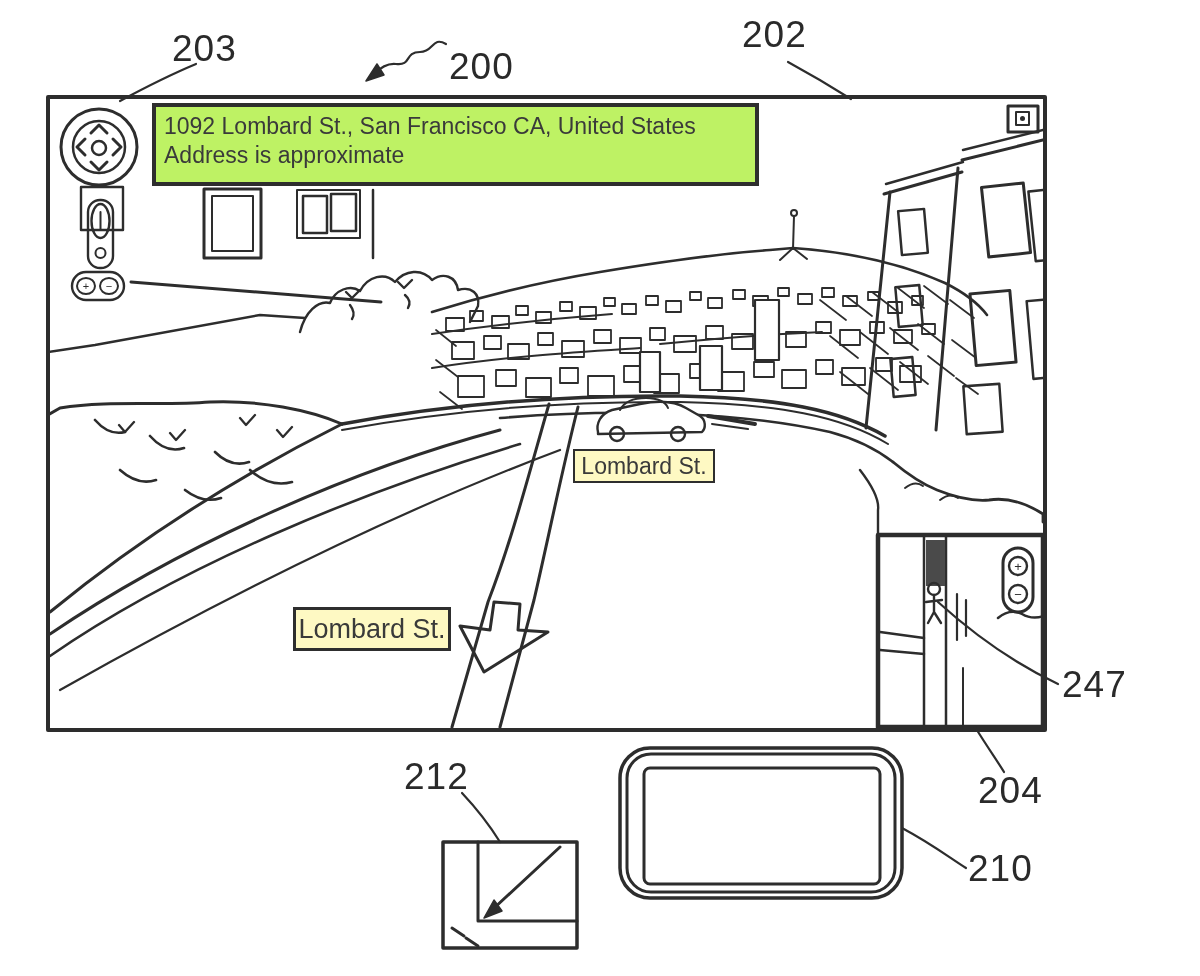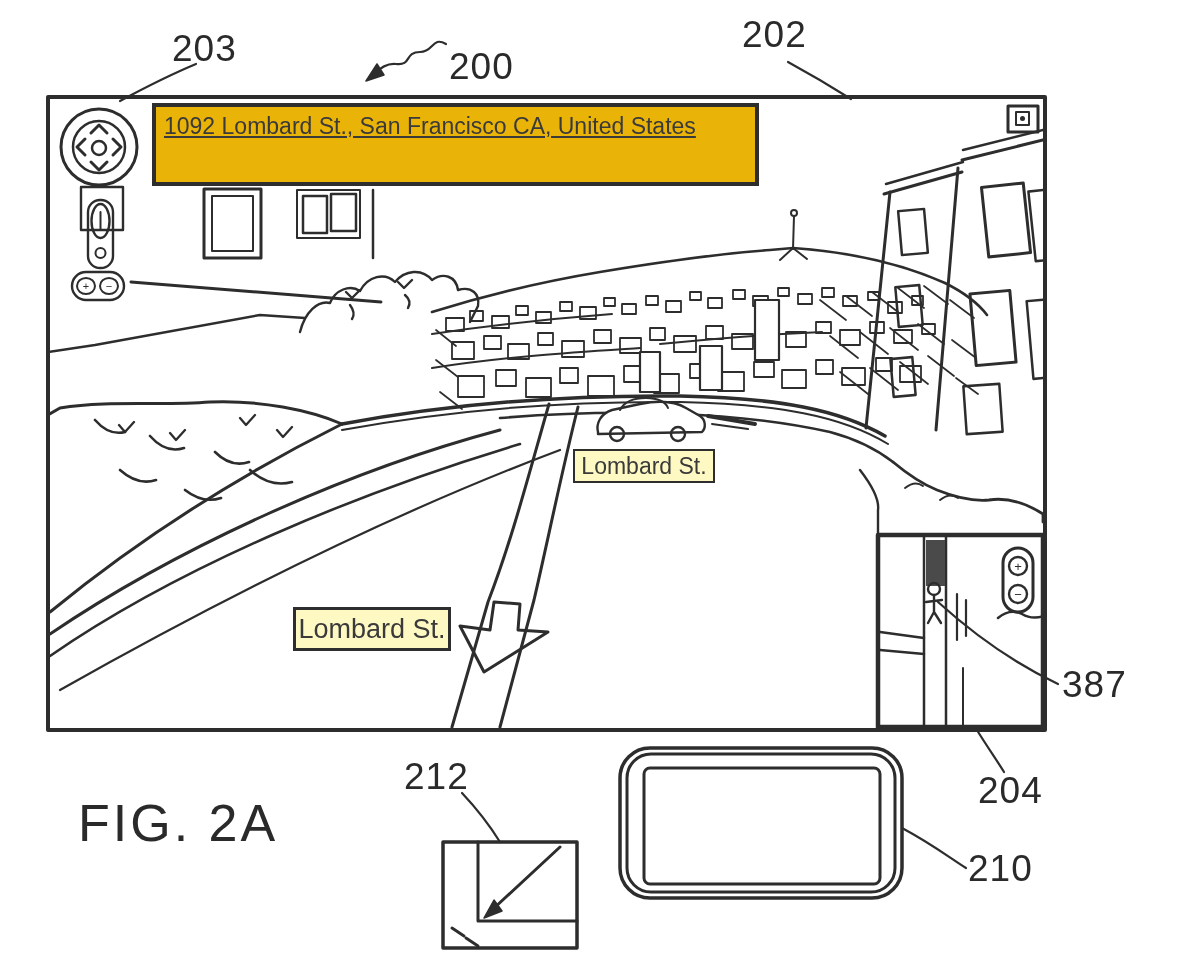--- a/index.html
+++ b/index.html
@@ -12,22 +12,22 @@
   .ref{
     position:absolute;font-size:37px;color:#2a2a2a;letter-spacing:1px;
     font-family:"Liberation Sans",sans-serif;white-space:nowrap;
   }
   .fig-caption{
     position:absolute;left:78px;top:793px;font-size:52px;letter-spacing:3px;
     color:#2a2a2a;font-family:"Liberation Sans",sans-serif;white-space:nowrap;
   }
   .address-banner{
     position:absolute;left:152px;top:103px;width:583px;height:65px;
-    border:4px solid #2e2e2e;background:#eab308;padding:5px 8px;
-    font-size:23px;line-height:29px;color:#3a3a3a;white-space:nowrap;overflow:hidden;text-decoration:underline;
+    border:4px solid #2e2e2e;background:#bef264;padding:5px 8px;
+    font-size:23px;line-height:29px;color:#3a3a3a;white-space:nowrap;overflow:hidden;
   }
   .street-label{
     position:absolute;border:3px solid #2e2e2e;background:#fef9c3;
     color:#3a3a3a;text-align:center;white-space:nowrap;
   }
   .street-label.far{left:573px;top:449px;width:138px;height:30px;font-size:23px;line-height:30px;border-width:2px;}
   .street-label.near{left:293px;top:607px;width:152px;height:38px;font-size:27px;line-height:38px;}
 </style>
 </head>
 <body>
@@ -278,27 +278,27 @@
     <rect x="443" y="842" width="134" height="106" stroke-width="3.5"></rect>
     <path d="M478,842 L478,921 M478,921 L577,921"></path>
     <path d="M560,847 L492,910"></path>
     <path d="M484,918 L502,911 L494,900 Z" fill="#2d2d2d" stroke-width="1.5"></path>
     <path d="M452,928 l12,8 M466,938 l12,8"></path>
   </g>
 </svg>
 
   <div class="address-banner">
     <div>1092 Lombard St., San Francisco CA, United States</div>
+    <div>Address is approximate</div>
   </div>
 
   <div class="street-label far">Lombard St.</div>
   <div class="street-label near">Lombard St.</div>
 
   <div class="ref" style="left:172px;top:28px;">203</div>
   <div class="ref" style="left:449px;top:16px;margin-top:30px;">200</div>
   <div class="ref" style="left:742px;top:14px;">202</div>
-  <div class="ref" style="left:1062px;top:664px;">387</div>
+  <div class="ref" style="left:1062px;top:664px;">247</div>
   <div class="ref" style="left:978px;top:770px;">204</div>
   <div class="ref" style="left:968px;top:848px;text-align:center;">210</div>
   <div class="ref" style="left:404px;top:748px;margin-top:8px;">212</div>
 
-  <div class="fig-caption">FIG. 2A</div>
 </div>
 
 </body></html>

